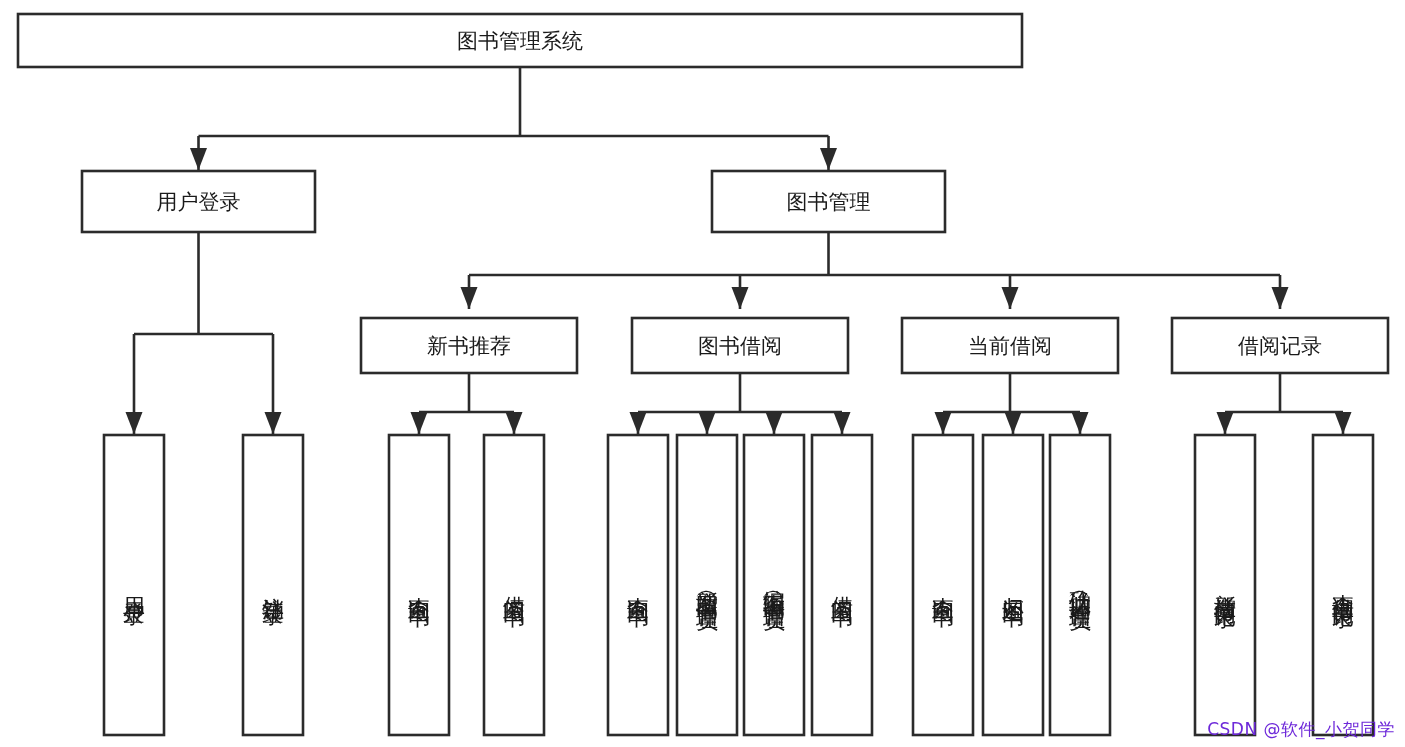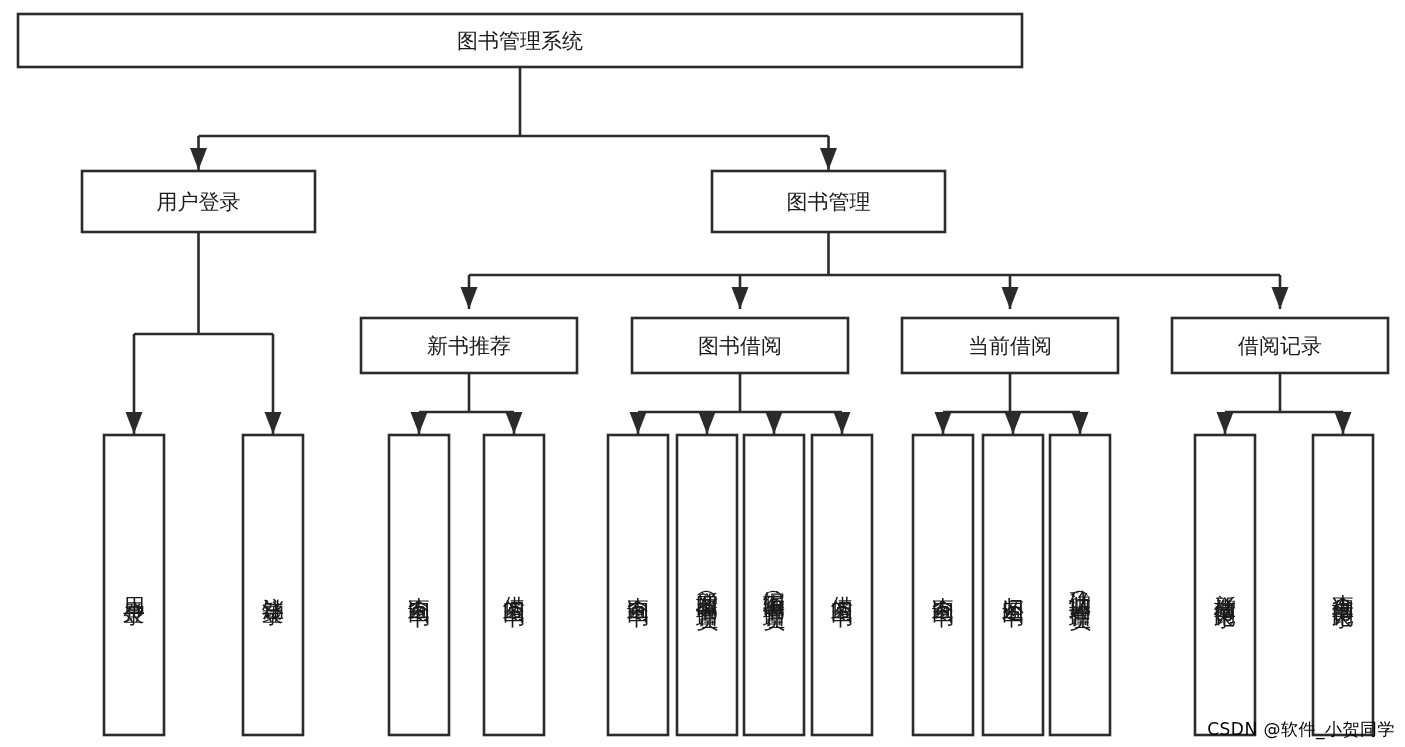--- a/index.html
+++ b/index.html
@@ -64,21 +64,21 @@
     color: #1a1a1a;
     white-space: nowrap;
     text-align: center;
   }
   .watermark {
     position: absolute;
     right: 10px;
     bottom: 6px;
     font-family: "DejaVu Sans", "Liberation Sans", sans-serif;
     font-size: 17px;
-    color: #000000;
+    color: #6d28d9;
     letter-spacing: 0.5px;
     white-space: nowrap;
   }
 </style>
 </head>
 <body>
 
 <div id="diagram-root">
 
   <svg class="diagram-canvas" viewBox="0 0 1405 747">

